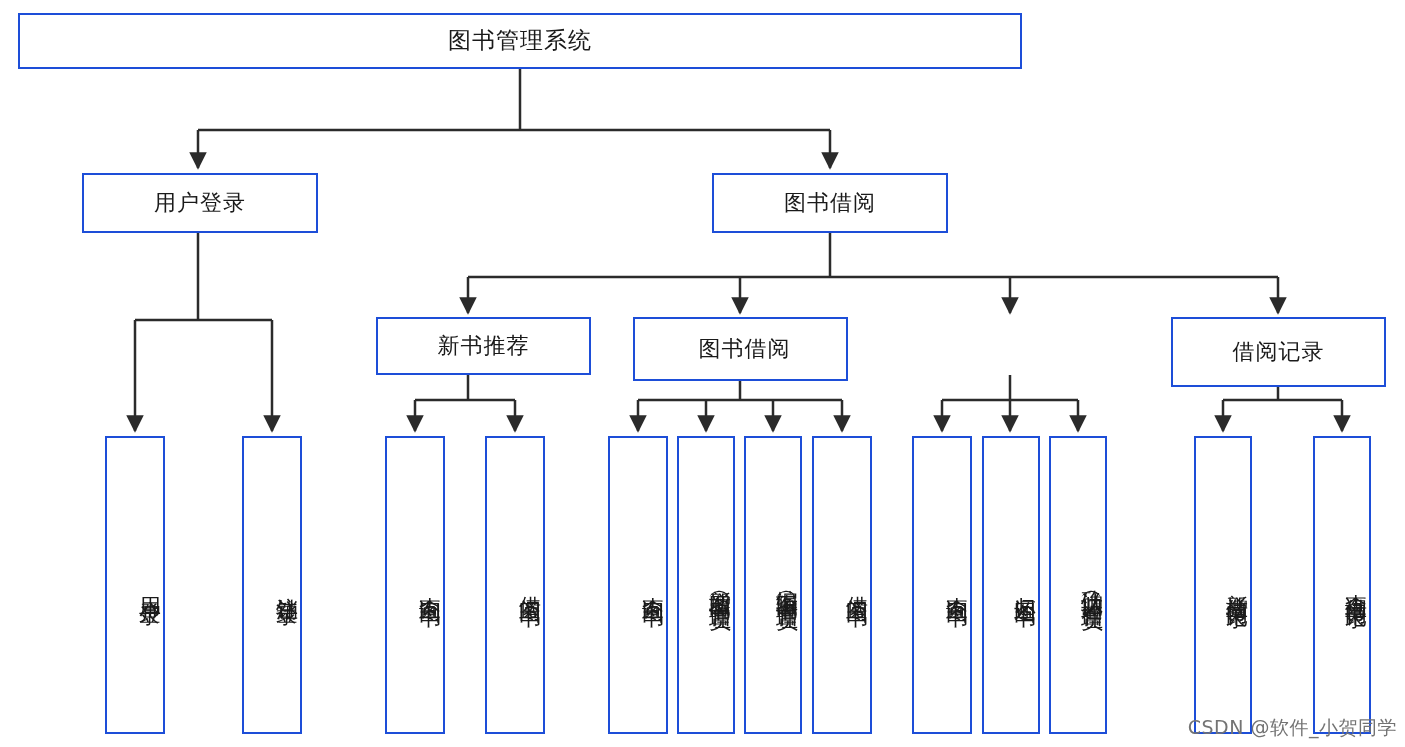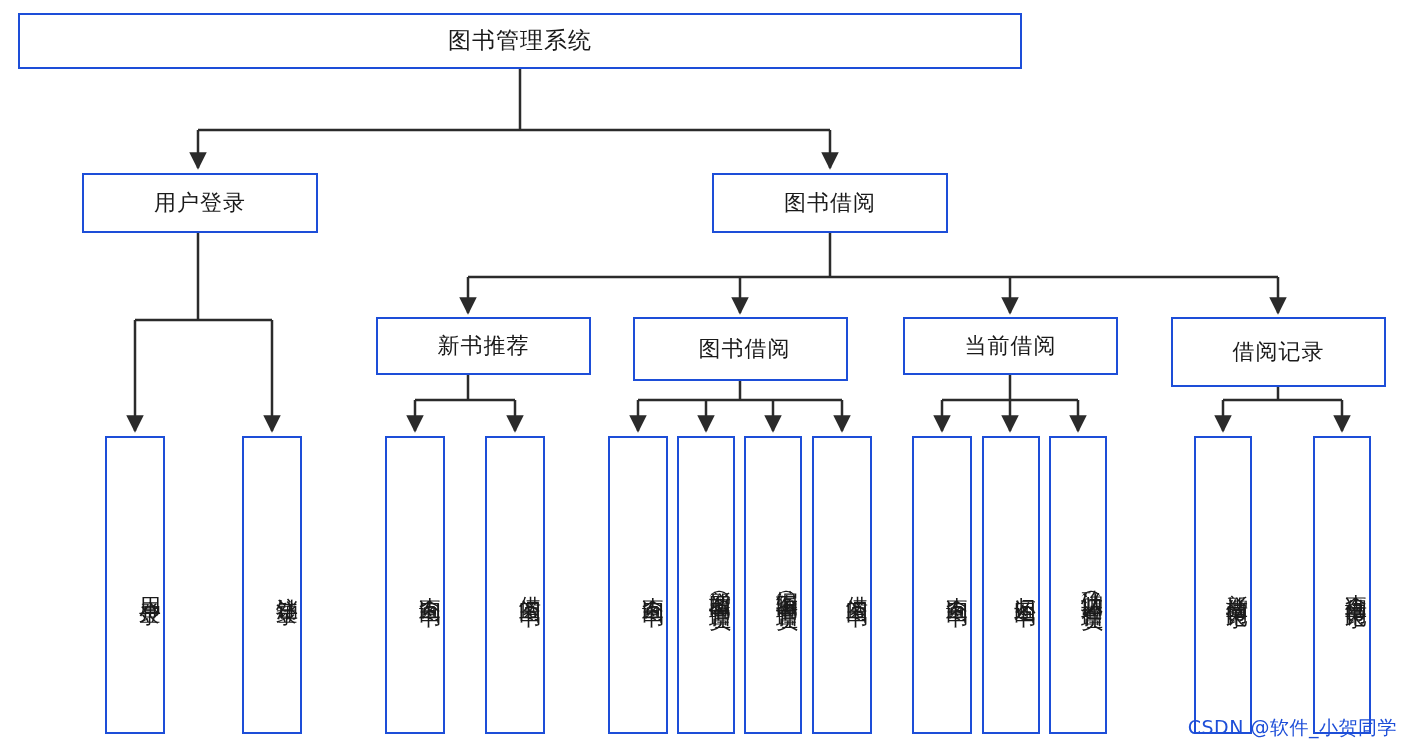--- a/index.html
+++ b/index.html
@@ -58,21 +58,21 @@
     top: 0;
     width: 1405px;
     height: 747px;
     pointer-events: none;
   }
   .watermark {
     position: absolute;
     right: 8px;
     bottom: 6px;
     font-size: 19px;
-    color: #1d4ed8;
+    color: #737373;
     white-space: nowrap;
     letter-spacing: 0.5px;
   }
 </style>
 </head>
 <body>
 
 <div id="canvas">
 
   <svg id="edges" viewBox="0 0 1405 747">
@@ -138,23 +138,20 @@
   <div class="node horiz" style="left:712px; top:173px; width:236px; height:60px;">
     <span>图书借阅</span>
   </div>
 
   <div class="node horiz" style="left:361px; top:317px; width:215px; height:58px;margin-left:15px;">
     <span>新书推荐</span>
   </div>
   <div class="node horiz" style="left:633px; top:317px; width:215px; height:64px;padding-left:8px;">
     <span>图书借阅</span>
   </div>
-  <div class="node horiz" style="left:903px; top:317px; width:215px; height:58px;">
-    <span>当前借阅</span>
-  </div>
   <div class="node horiz" style="left:1171px; top:317px; width:215px; height:70px;">
     <span>借阅记录</span>
   </div>
 
   <div class="node vert" style="left:105px; top:436px; width:60px; height:298px;">
     <span>用户登录</span>
   </div>
   <div class="node vert" style="left:242px; top:436px; width:60px; height:298px;">
     <span>注销登录</span>
   </div>

